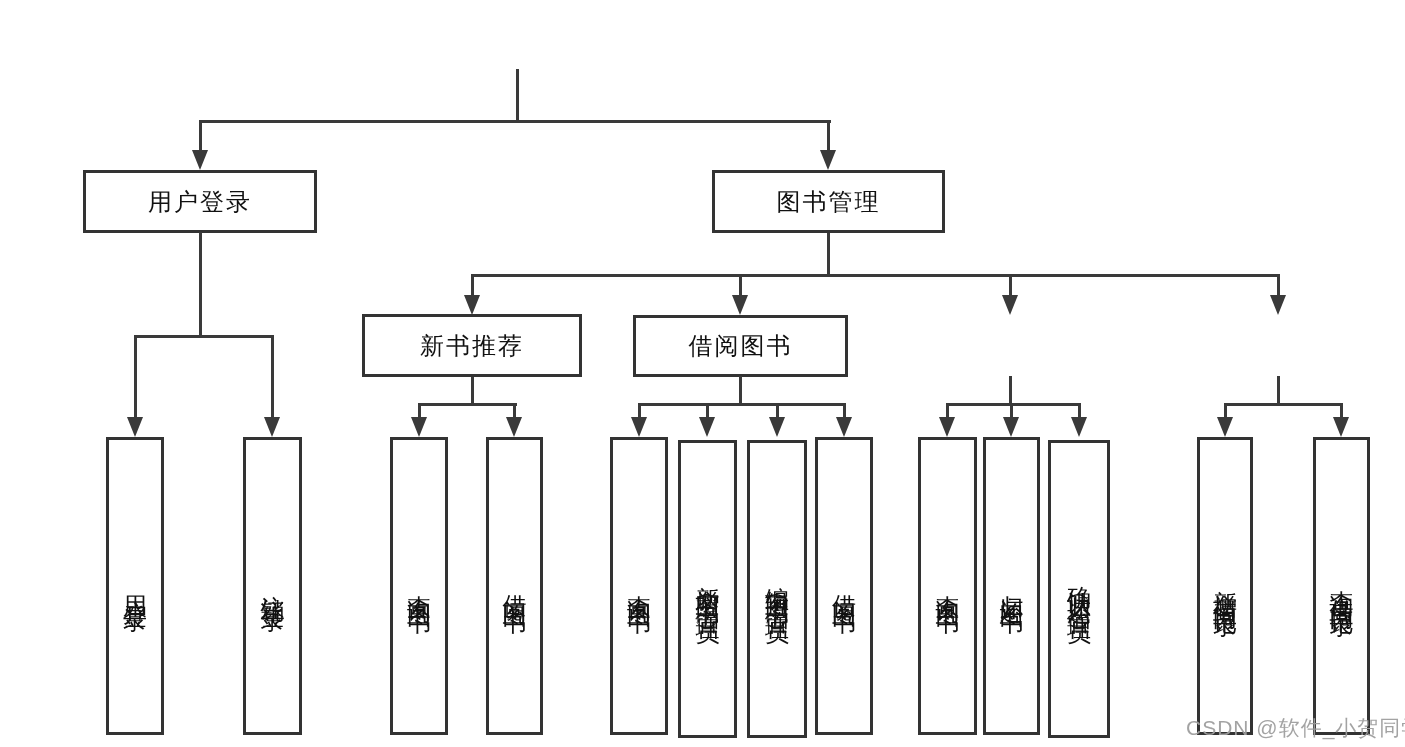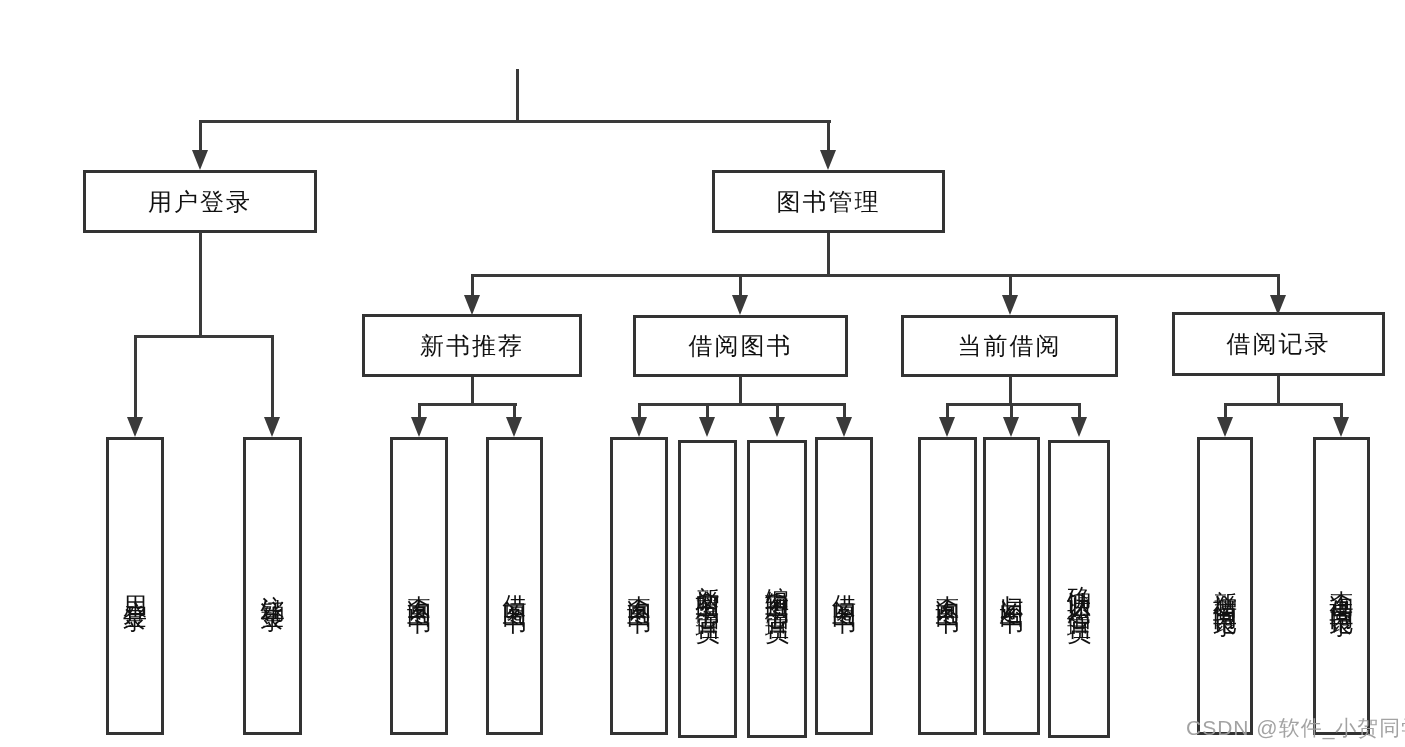--- a/index.html
+++ b/index.html
@@ -55,22 +55,20 @@
 <body>
 
 <div class="canvas">
 
 
   <div class="box" style="left:83px;top:170px;width:234px;height:63px;">用户登录</div>
   <div class="box" style="left:712px;top:170px;width:233px;height:63px;">图书管理</div>
 
   <div class="box" style="left:362px;top:314px;width:220px;height:63px;">新书推荐</div>
   <div class="box" style="left:633px;top:315px;width:215px;height:62px;">借阅图书</div>
-  <div class="box" style="left:901px;top:315px;width:217px;height:62px;">当前借阅</div>
-  <div class="box" style="left:1172px;top:312px;width:213px;height:64px;">借阅记录</div>
 
   <div class="box vbox" style="left:106px;top:437px;width:58px;height:298px;">用户登录</div>
   <div class="box vbox" style="left:243px;top:437px;width:59px;height:298px;">注销登录</div>
 
   <div class="box vbox" style="left:390px;top:437px;width:58px;height:298px;">查询图书</div>
   <div class="box vbox" style="left:486px;top:437px;width:57px;height:298px;">借阅图书</div>
 
   <div class="box vbox" style="left:610px;top:437px;width:58px;height:298px;">查询图书</div>
   <div class="box vbox" style="left:678px;top:440px;width:59px;height:298px;">新增图书（管理员）</div>
   <div class="box vbox" style="left:747px;top:440px;width:60px;height:298px;">编辑图书（管理员）</div>

